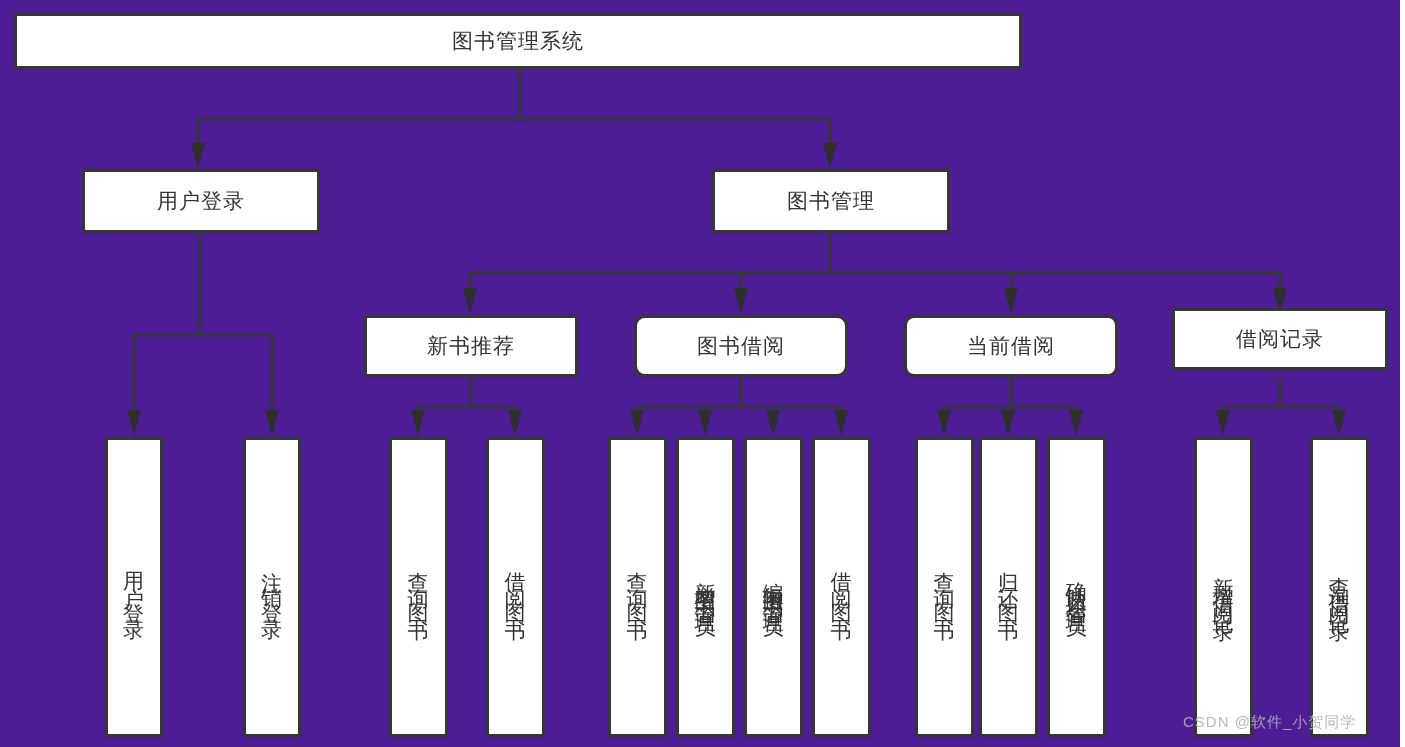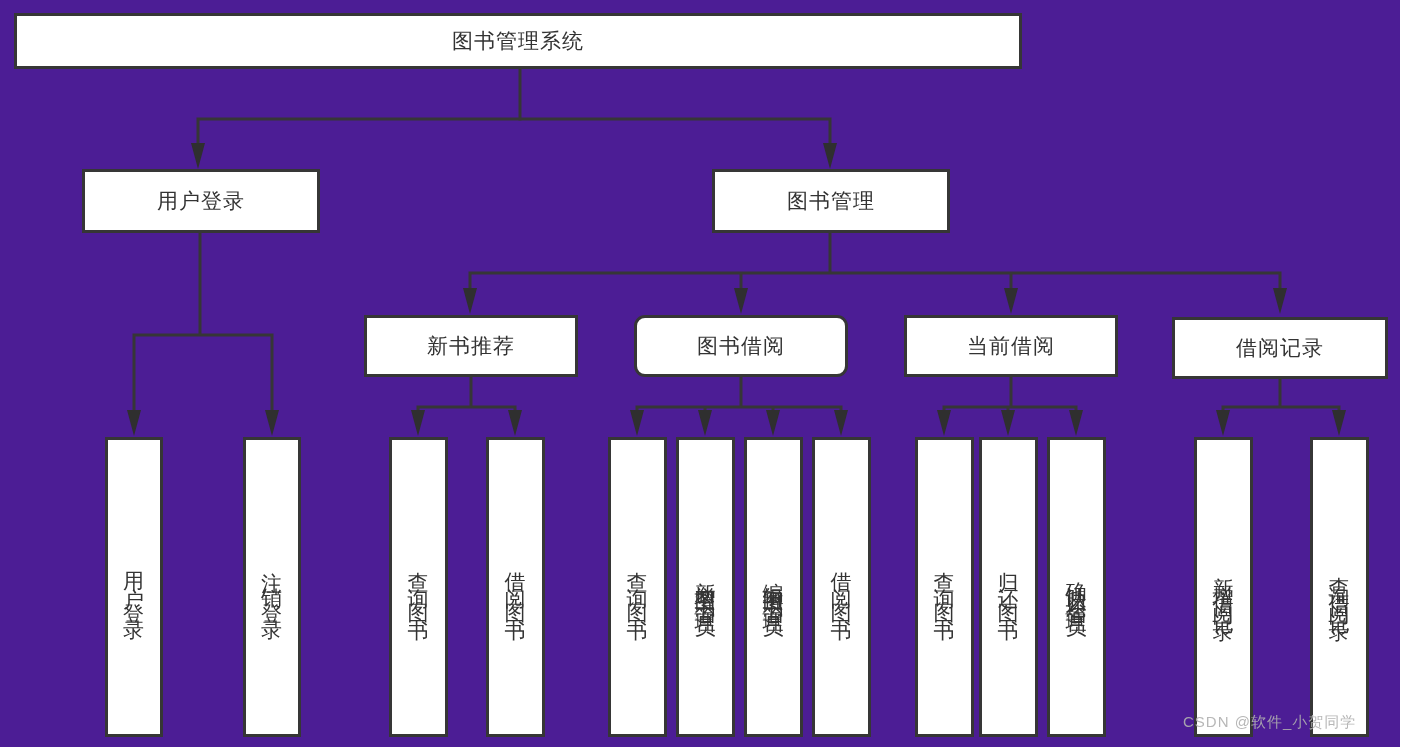--- a/index.html
+++ b/index.html
@@ -104,22 +104,22 @@
     </g>
   </svg>
 
   <div class="node h-node" style="left:14px;top:13px;width:1008px;height:56px;">图书管理系统</div>
 
   <div class="node h-node" style="left:82px;top:169px;width:238px;height:64px;">用户登录</div>
   <div class="node h-node" style="left:364px;top:315px;width:214px;height:62px;">新书推荐</div>
 
   <div class="node h-node" style="left:712px;top:169px;width:238px;height:64px;">图书管理</div>
   <div class="node h-node" style="left:634px;top:315px;width:214px;height:62px;border-radius:11px;">图书借阅</div>
-  <div class="node h-node" style="left:904px;top:315px;width:214px;height:62px;">当前借阅</div>
-  <div class="node h-node" style="left:1172px;top:317px;width:216px;height:62px;">借阅记录</div>
+  <div class="node h-node" style="left:904px;top:315px;width:214px;height:62px;border-radius:10px;">当前借阅</div>
+  <div class="node h-node" style="left:1172px;top:308px;width:216px;height:62px;">借阅记录</div>
 
   <div class="node v-node v-short" style="left:105px;top:437px;width:58px;height:300px;">用户登录</div>
   <div class="node v-node v-short" style="left:243px;top:437px;width:58px;height:300px;">注销登录</div>
 
   <div class="node v-node v-short" style="left:389px;top:437px;width:59px;height:300px;">查询图书</div>
   <div class="node v-node v-short" style="left:486px;top:437px;width:59px;height:300px;">借阅图书</div>
 
   <div class="node v-node v-short" style="left:608px;top:437px;width:59px;height:300px;">查询图书</div>
   <div class="node v-node v-long" style="left:676px;top:437px;width:59px;height:300px;">新增图书（管理员）</div>
   <div class="node v-node v-long" style="left:744px;top:437px;width:59px;height:300px;">编辑图书（管理员）</div>

